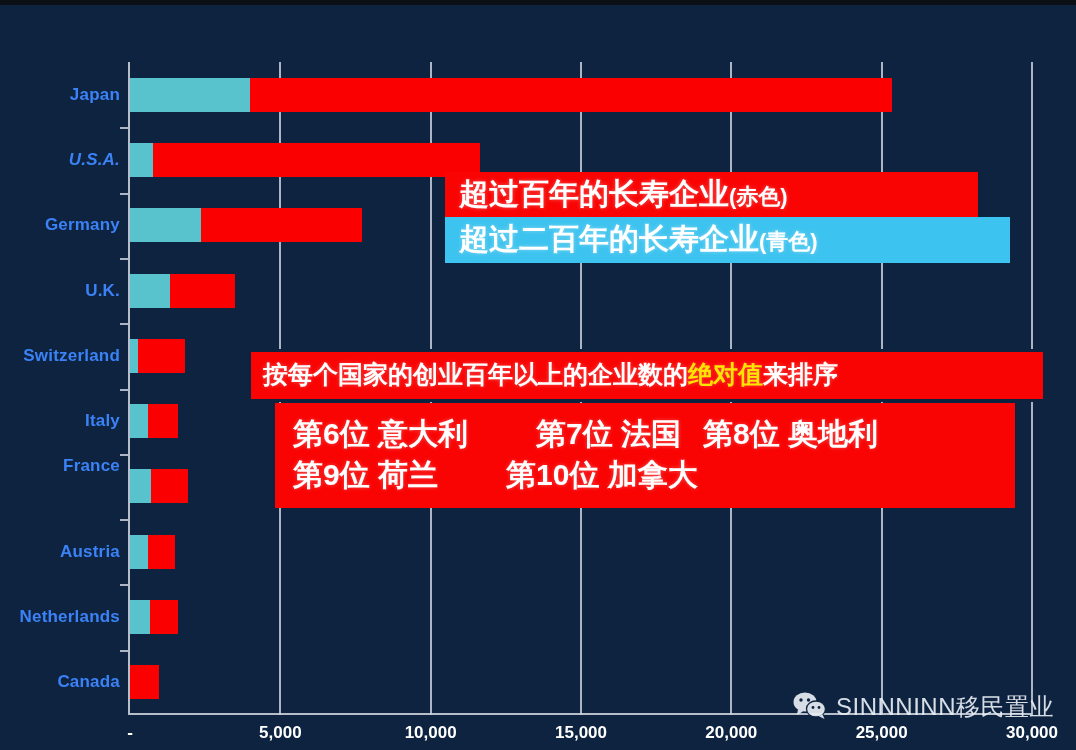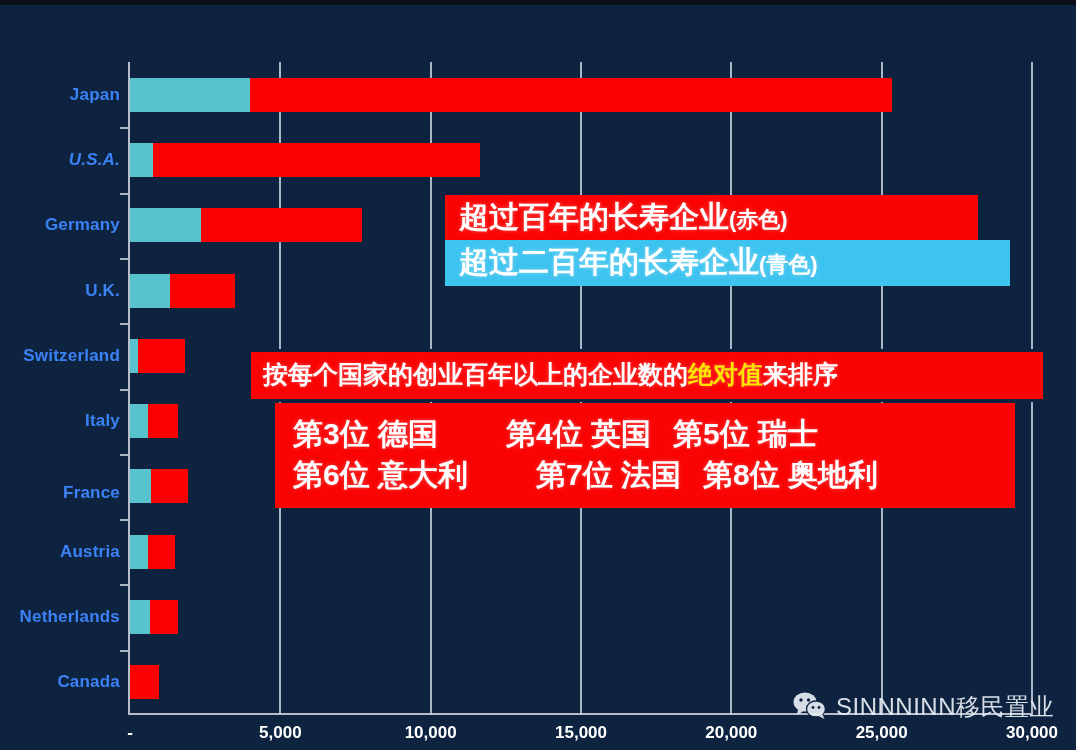--- a/index.html
+++ b/index.html
@@ -98,21 +98,21 @@
     font-size: 17px;
     font-weight: 700;
     transform: translateX(-50%);
     white-space: nowrap;
   }
 
   
   #legend {
     position: absolute;
     left: 445px;
-    top: 190px;
+    top: 167px;
     width: 533px;
   }
   .legend-row {
     font-size: 30px;
     font-weight: 700;
     color: #ffffff;
     padding: 4px 10px 6px 14px;
     line-height: 1.18;
     white-space: nowrap;
     text-shadow: 0 0 4px rgba(255,255,255,.35);
@@ -197,21 +197,21 @@
       <div class="gridline" style="left: 1031px; top: 57px; height: 653px;"></div>
     </div>
 
   <div id="cat-labels">
       <div class="cat-label" style="top: 89.65px;">Japan</div>
       <div class="cat-label" style="top: 154.95px; font-style: italic;">U.S.A.</div>
       <div class="cat-label" style="top: 220.25px;">Germany</div>
       <div class="cat-label" style="top: 285.55px;">U.K.</div>
       <div class="cat-label" style="top: 350.85px;">Switzerland</div>
       <div class="cat-label" style="top: 416.15px;">Italy</div>
-      <div class="cat-label" style="top: 488px; text-align: right;">France</div>
+      <div class="cat-label" style="top: 461px; text-align: right;">France</div>
       <div class="cat-label" style="top: 546.75px;">Austria</div>
       <div class="cat-label" style="top: 612.05px;">Netherlands</div>
       <div class="cat-label" style="top: 677.35px;">Canada</div>
     </div>
   <div id="cat-ticks">
       <div class="cat-tick" style="top: 122.3px;"></div>
       <div class="cat-tick" style="top: 187.6px;"></div>
       <div class="cat-tick" style="top: 252.9px;"></div>
       <div class="cat-tick" style="top: 318.2px;"></div>
       <div class="cat-tick" style="top: 383.5px;"></div>
@@ -280,22 +280,22 @@
     <div class="legend-row legend-cyan">
       <span>超过二百年的长寿企业</span><span class="legend-suffix">(青色)</span>
     </div>
   </div>
 
   <div id="sort-banner">
     <span>按每个国家的创业百年以上的企业数的</span><span class="hl-yellow">绝对值</span><span>来排序</span>
   </div>
 
   <div id="rank-panel">
-      <div class="rank-line"><span>第3位 德国</span><span class="rank-col-2">第4位 英国</span><span class="rank-col-3">第5位 瑞士</span></div>
       <div class="rank-line"><span>第6位 意大利</span><span class="rank-col-2">第7位 法国</span><span class="rank-col-3">第8位 奥地利</span></div>
+      <div class="rank-line"><span>第9位 荷兰</span><span class="rank-col-2">第10位 加拿大</span></div>
     </div>
 
   <div id="watermark">
     <span class="wechat-icon">
       <svg width="34" height="27" viewBox="0 0 34 27" aria-hidden="true">
         <ellipse cx="12" cy="10" rx="11.5" ry="9.5" fill="#e9edf4"></ellipse>
         <polygon points="5,17 4,23 10,19.5" fill="#e9edf4"></polygon>
         <circle cx="8" cy="8" r="1.7" fill="#0d2340"></circle>
         <circle cx="15.5" cy="8" r="1.7" fill="#0d2340"></circle>
         <ellipse cx="23" cy="17" rx="9.5" ry="8" fill="#e9edf4" stroke="#0d2340" stroke-width="1.3"></ellipse>

